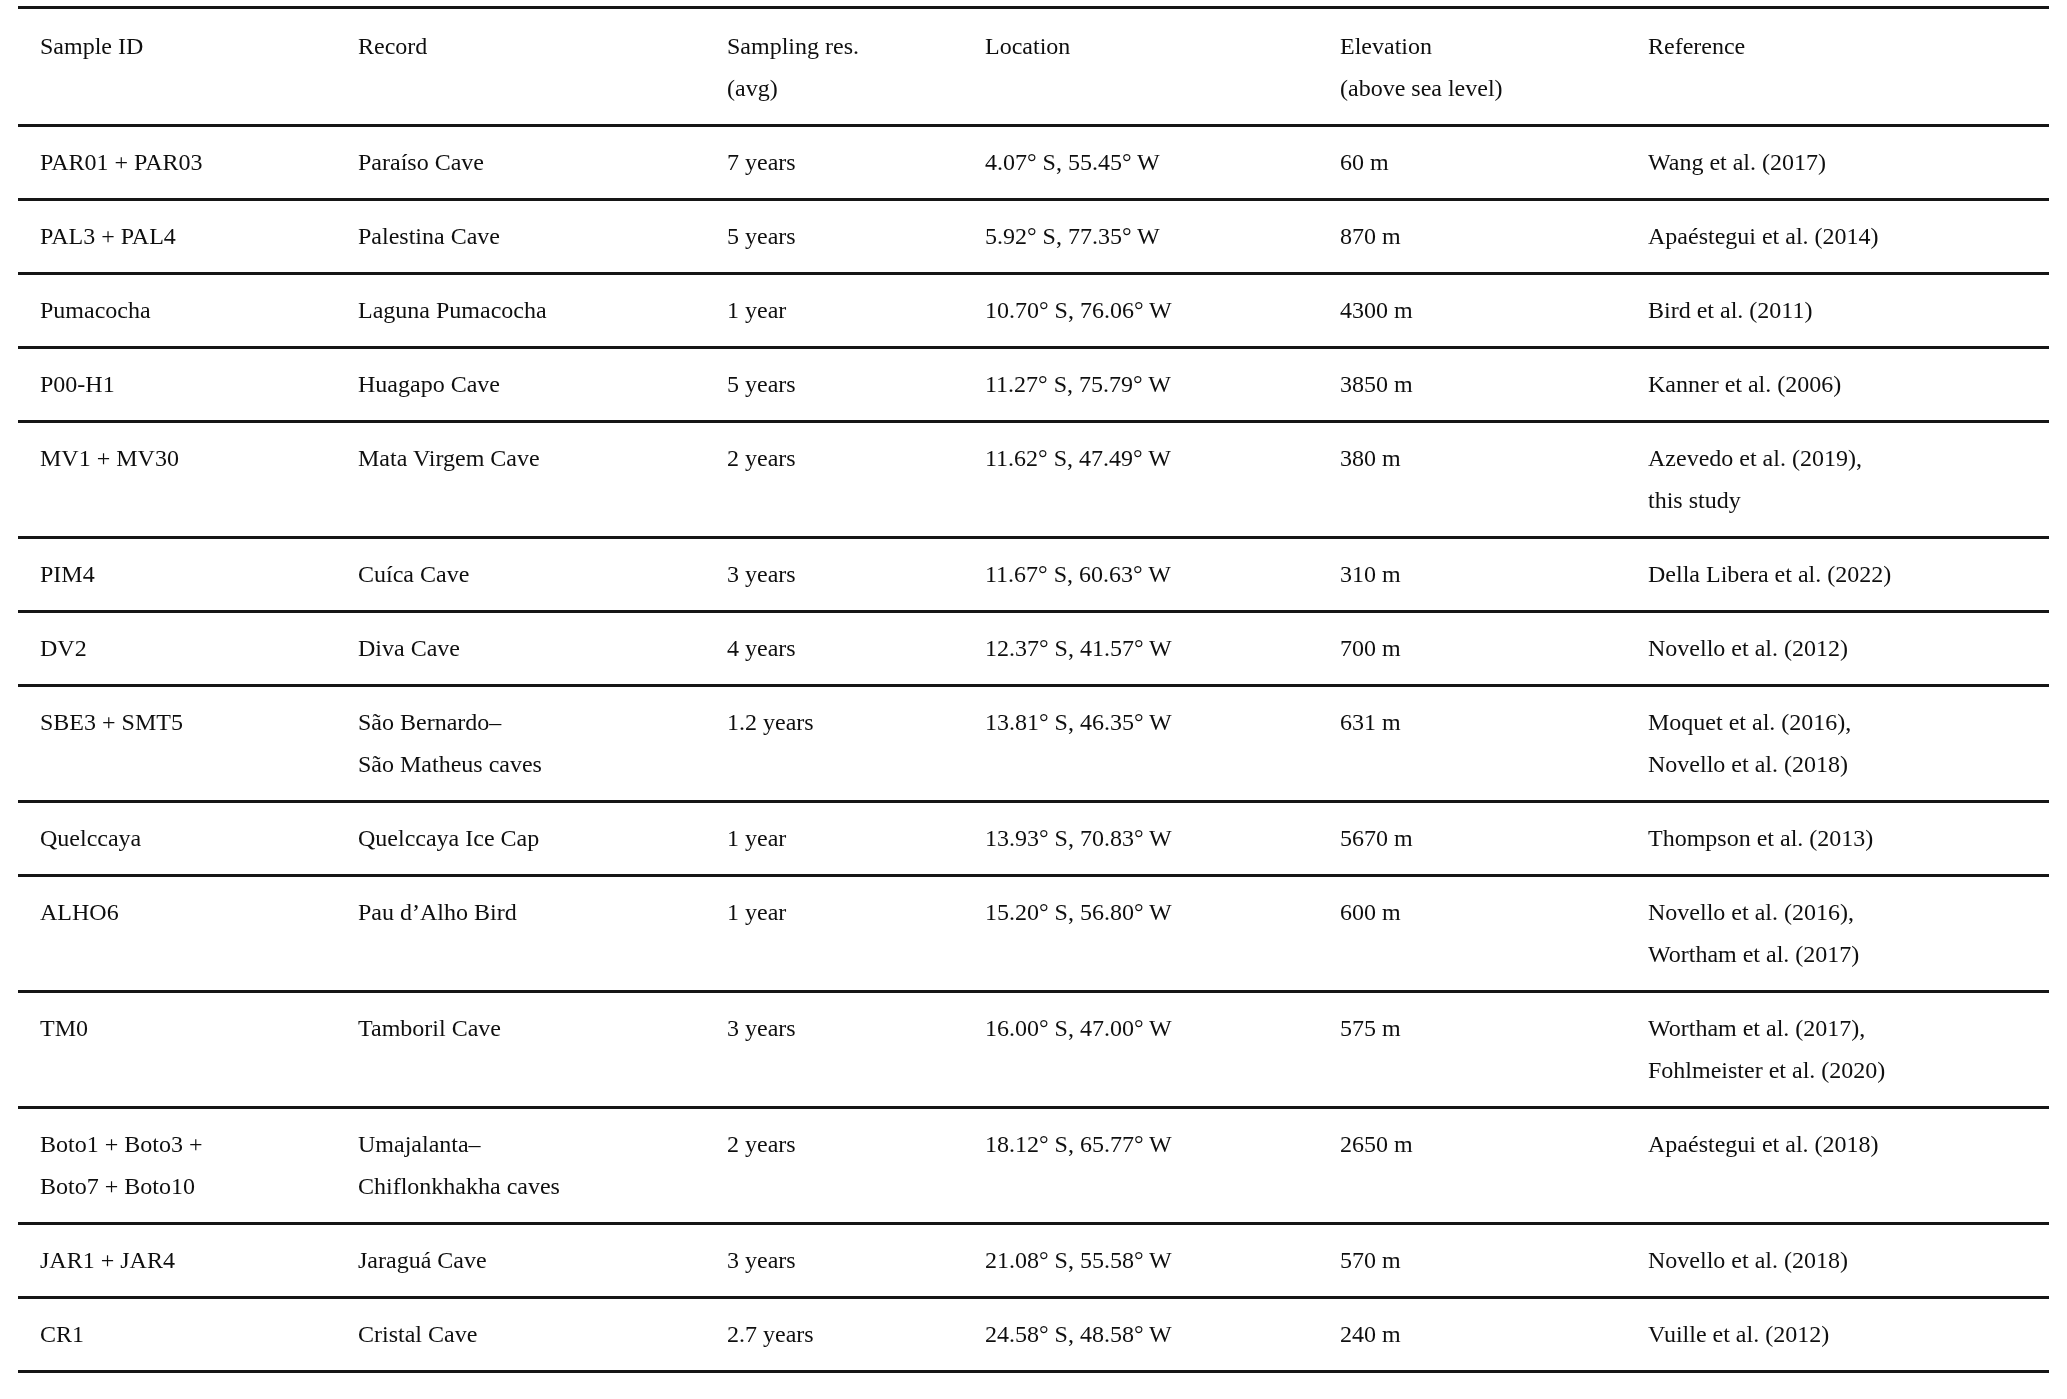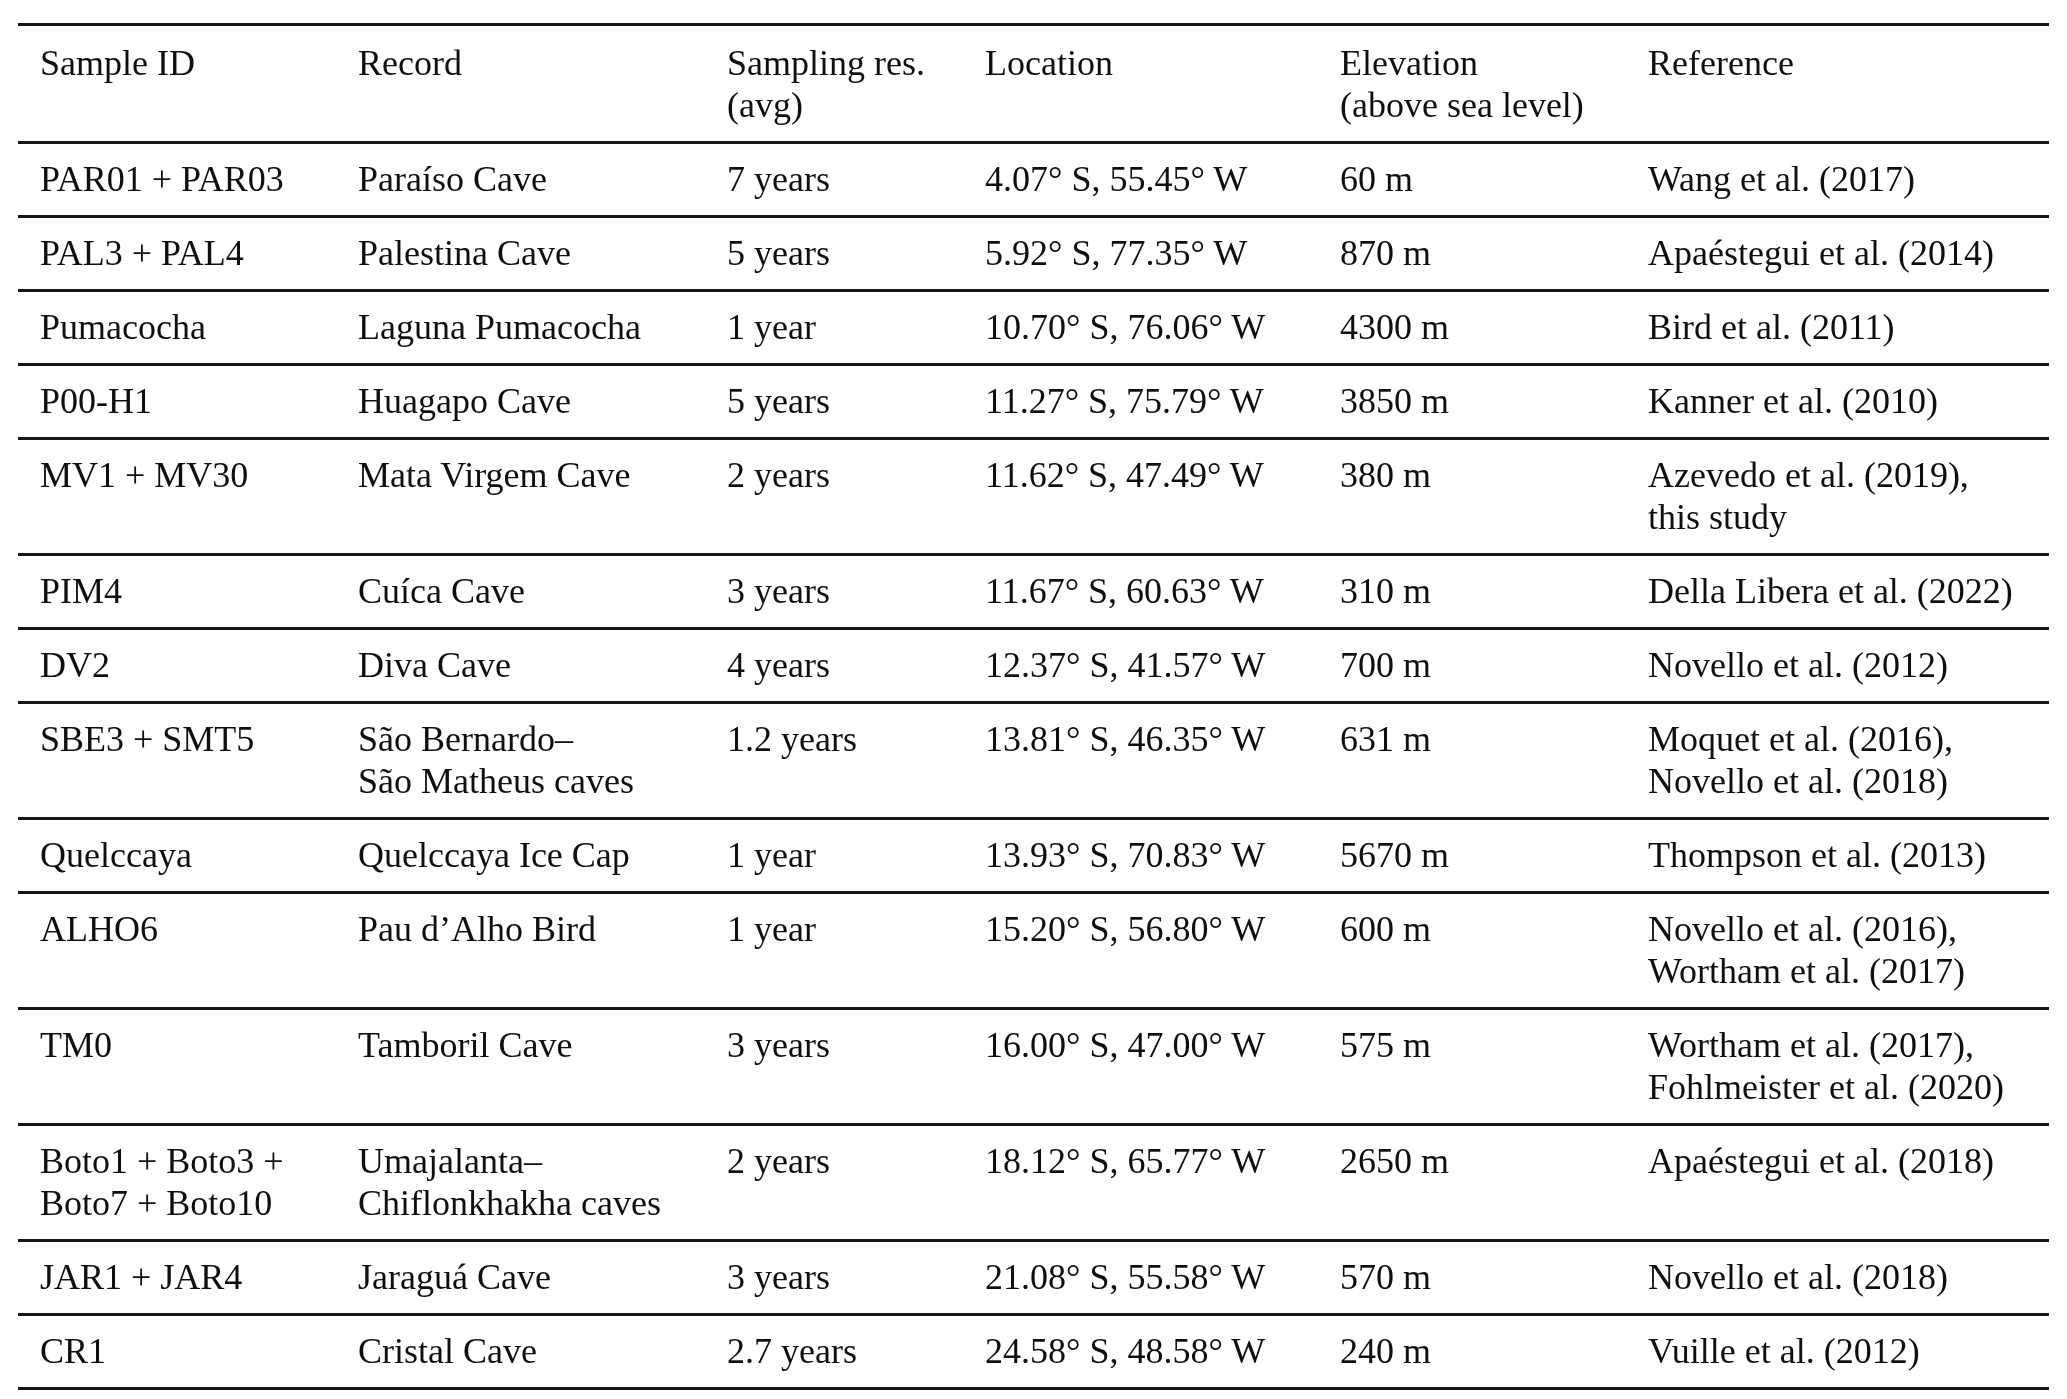--- a/index.html
+++ b/index.html
@@ -11,22 +11,22 @@
     width: 2067px;
     height: 1399px;
     font-family: "Liberation Serif", "DejaVu Serif", serif;
     color: #0f0f0f;
     overflow: hidden;
   }
   table.proxy-table {
     border-collapse: collapse;
     table-layout: fixed;
     width: 2031px;
-    margin: 23px 18px 0 18px;
-    font-size: 36px;
+    margin: 6px 18px 0 18px;
+    font-size: 24px;
     line-height: 42px;
     border-top: 3px solid #161616;
     border-bottom: 3px solid #161616;
   }
   table.proxy-table tbody tr {
     border-top: 3px solid #161616;
   }
   th, td {
     vertical-align: top;
     text-align: left;
@@ -96,21 +96,21 @@
       <td>10.70° S, 76.06° W</td>
       <td class="col-elevation">4300 m</td>
       <td class="col-reference">Bird et al. (2011)</td>
     </tr>
     <tr>
       <td>P00-H1</td>
       <td>Huagapo Cave</td>
       <td>5 years</td>
       <td>11.27° S, 75.79° W</td>
       <td class="col-elevation">3850 m</td>
-      <td class="col-reference">Kanner et al. (2010)</td>
+      <td class="col-reference">Kanner et al. (2006)</td>
     </tr>
     <tr>
       <td>MV1 + MV30</td>
       <td>Mata Virgem Cave</td>
       <td>2 years</td>
       <td>11.62° S, 47.49° W</td>
       <td class="col-elevation">380 m</td>
       <td class="col-reference">Azevedo et al. (2019),
 this study</td>
     </tr>

